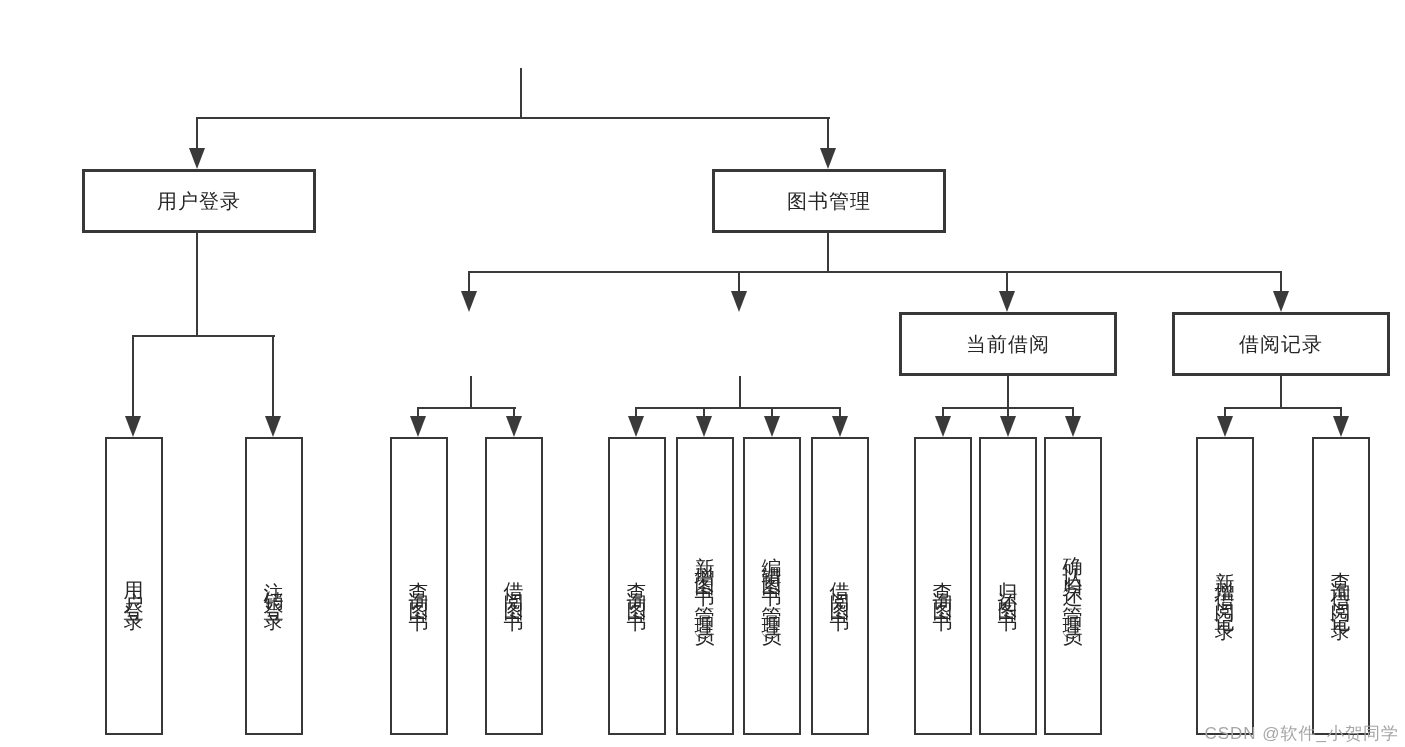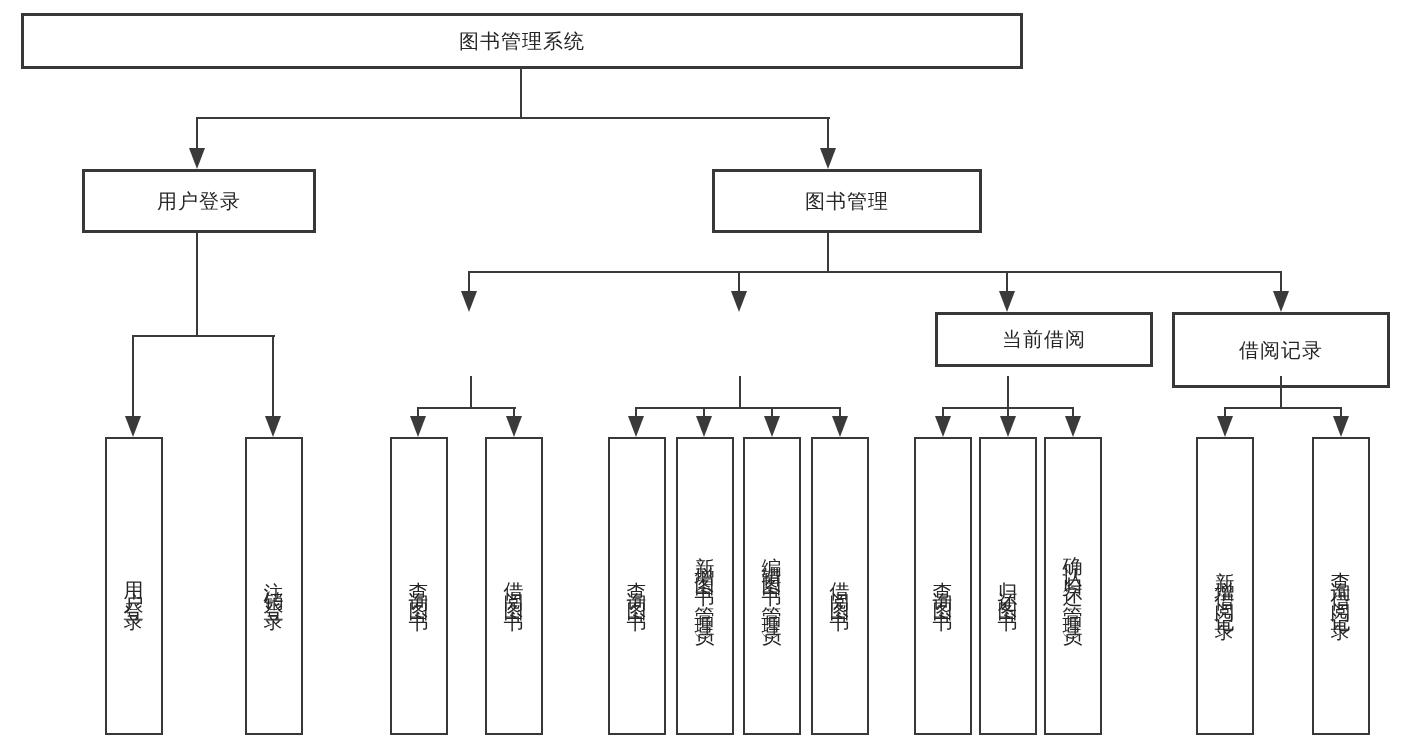--- a/index.html
+++ b/index.html
@@ -54,35 +54,32 @@
     letter-spacing:1px;
     color:#a6a6a6;
     white-space:nowrap;
   }
 </style>
 </head>
 <body>
 
 <div class="canvas">
 
-  <div class="box h" style="left:21px;top:13px;width:1002px;height:56px">
-    <span>图书管理系统</span>
-  </div>
 
   <div class="vline" style="left:520px;top:68px;height:50px"></div>
   <div class="hline" style="left:196px;top:117px;width:634px"></div>
   <div class="vline" style="left:196px;top:117px;height:32px"></div>
   <div class="vline" style="left:827px;top:117px;height:32px"></div>
   <div class="arrow" style="left:189px;top:148px"></div>
   <div class="arrow" style="left:820px;top:148px"></div>
 
   <div class="box h" style="left:82px;top:169px;width:234px;height:64px">
     <span>用户登录</span>
   </div>
-  <div class="box h" style="left:712px;top:169px;width:270px;height:64px">
+  <div class="box h" style="left:712px;top:169px;width:234px;height:64px">
     <span>图书管理</span>
   </div>
 
   <div class="vline" style="left:196px;top:233px;height:103px"></div>
   <div class="hline" style="left:132px;top:335px;width:143px"></div>
   <div class="vline" style="left:132px;top:335px;height:81px"></div>
   <div class="vline" style="left:272px;top:335px;height:81px"></div>
   <div class="arrow" style="left:125px;top:416px"></div>
   <div class="arrow" style="left:265px;top:416px"></div>
 
@@ -90,24 +87,24 @@
   <div class="hline" style="left:468px;top:271px;width:814px"></div>
   <div class="vline" style="left:468px;top:271px;height:20px"></div>
   <div class="vline" style="left:738px;top:271px;height:20px"></div>
   <div class="vline" style="left:1006px;top:271px;height:20px"></div>
   <div class="vline" style="left:1280px;top:271px;height:20px"></div>
   <div class="arrow" style="left:461px;top:291px"></div>
   <div class="arrow" style="left:731px;top:291px"></div>
   <div class="arrow" style="left:999px;top:291px"></div>
   <div class="arrow" style="left:1273px;top:291px"></div>
 
-  <div class="box h" style="left:935px;top:312px;width:218px;height:55px">
+  <div class="box h" style="left:899px;top:312px;width:218px;height:64px">
     <span>当前借阅</span>
   </div>
-  <div class="box h" style="left:1172px;top:312px;width:218px;height:76px">
+  <div class="box h" style="left:1172px;top:312px;width:218px;height:64px">
     <span>借阅记录</span>
   </div>
 
   <div class="vline" style="left:470px;top:376px;height:32px"></div>
   <div class="hline" style="left:417px;top:407px;width:99px"></div>
   <div class="vline" style="left:417px;top:407px;height:10px"></div>
   <div class="vline" style="left:513px;top:407px;height:10px"></div>
   <div class="arrow" style="left:410px;top:416px"></div>
   <div class="arrow" style="left:506px;top:416px"></div>
 
@@ -175,14 +172,15 @@
     <span>确认归还（管理员）</span>
   </div>
 
   <div class="box v" style="left:1196px;top:437px;width:58px;height:298px">
     <span>新增借阅记录</span>
   </div>
   <div class="box v" style="left:1312px;top:437px;width:58px;height:298px">
     <span>查询借阅记录</span>
   </div>
 
+  <div class="watermark">CSDN @软件_小贺同学</div>
 
 </div>
 
 </body></html>

